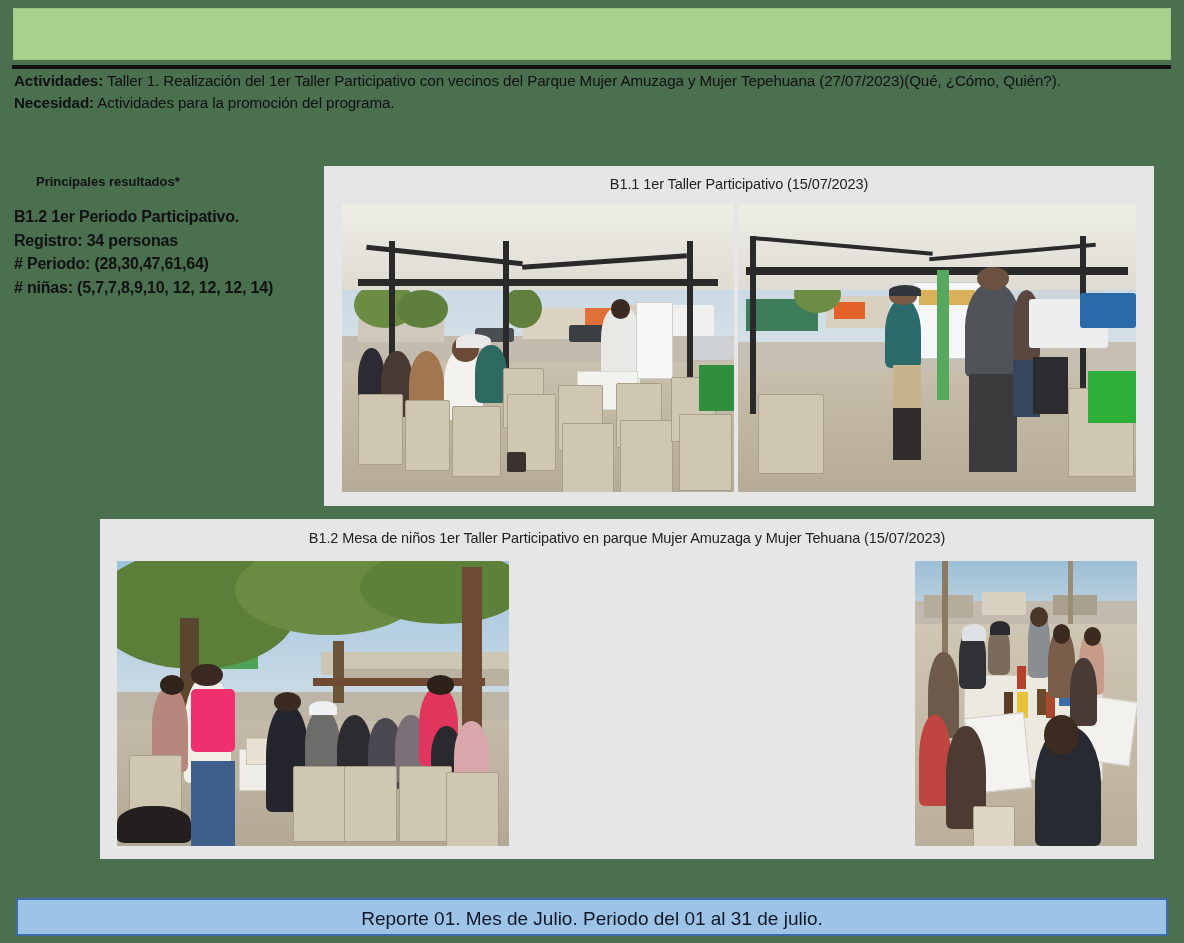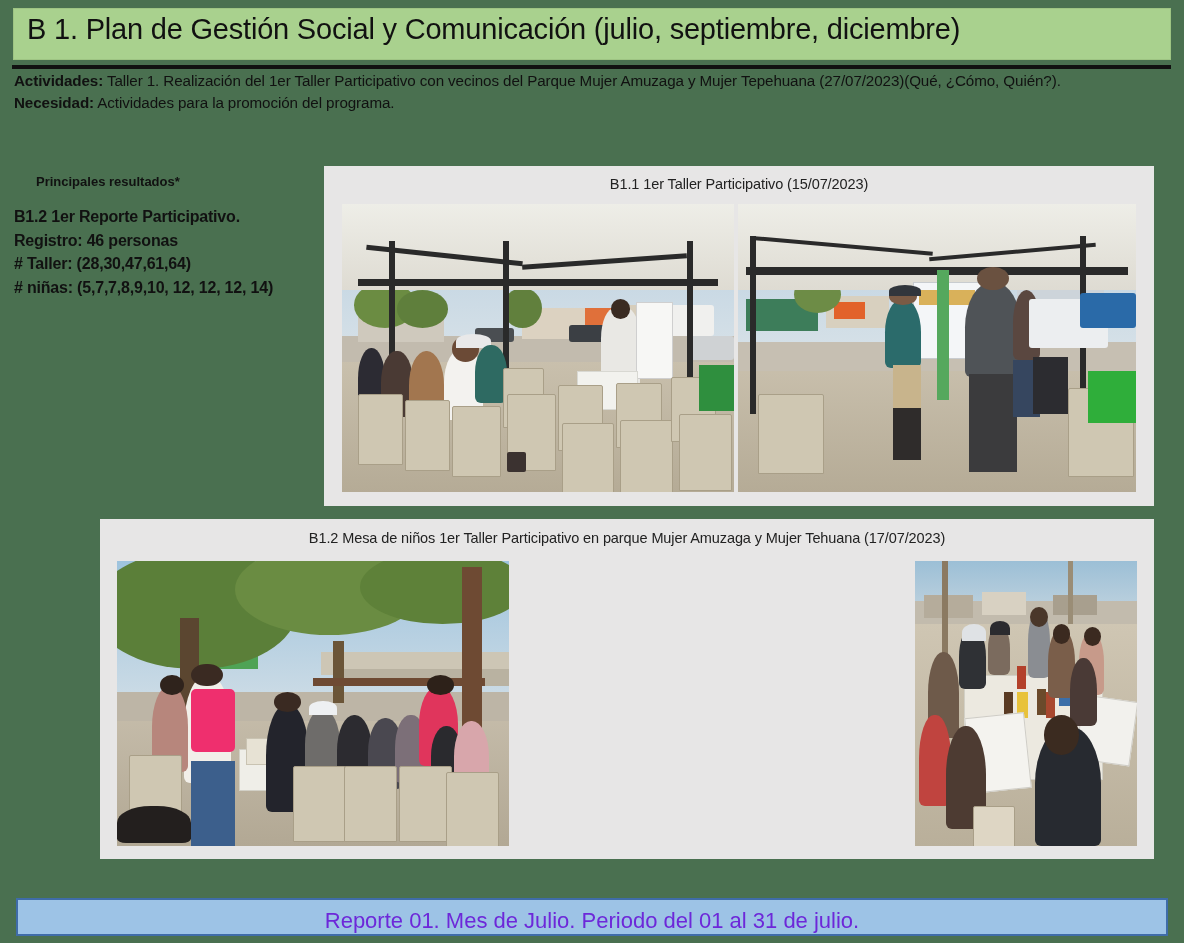--- a/index.html
+++ b/index.html
@@ -71,21 +71,21 @@
   .footnote{
     position:absolute;left:12px;top:863px;
     font-size:15px;font-weight:700;color:#111;letter-spacing:-0.1px;
   }
   .footer-bar{
     position:absolute;left:16px;top:898px;width:1152px;height:38px;
     background:#9dc3e6;border:2px solid #3f6ca8;box-sizing:border-box;
   }
   .footer-text{
     position:absolute;left:0;right:0;top:8px;text-align:center;
-    font-size:22px;color:#6d28d9;
+    font-size:19px;color:#0f172a;
   }
   
   .sky{position:absolute;left:0;top:0;width:100%;height:55%;
        background:linear-gradient(#b9cfe0,#d8e2e8);}
   .ground{position:absolute;left:0;bottom:0;width:100%;height:46%;
        background:linear-gradient(#c9c0ad,#b5ab96);}
   .tentroof{position:absolute;left:-4%;top:-2%;width:108%;height:32%;
        background:linear-gradient(#efefe9,#dedbd2);}
   .tentbar{position:absolute;background:#2a2a2a;}
   .chair{position:absolute;background:#cfc7b2;border:1px solid #a99f88;border-radius:2px 2px 0 0;}
@@ -95,37 +95,36 @@
   .road{position:absolute;background:#b8b2a5;}
   .table{position:absolute;background:#efeee8;border:1px solid #d2d0c6;}
   .car{position:absolute;border-radius:3px;}
 </style>
 </head>
 <body>
 
 <div class="page">
 
   <div class="header-band"></div>
-  <div class="header-title">B 1. Plan de Gestión Social y Comunicación (julio, septiembre, diciembre)</div>
   <div class="header-rule"></div>
 
   <div class="intro">
     <span class="ln">
       <b>Actividades:</b><span>  Taller 1. Realización del 1er Taller Participativo  con vecinos del Parque Mujer Amuzaga y Mujer Tepehuana (27/07/2023)(Qué, ¿Cómo, Quién?).</span>
     </span>
     <span class="ln">
       <b>Necesidad:</b><span> Actividades para la promoción del programa.</span>
     </span>
   </div>
 
   <div class="stats-head">Principales resultados*</div>
   <div class="stats">
-    <span class="ln">B1.2 1er Reporte Participativo.</span>
-    <span class="ln">Registro: 46 personas</span>
-    <span class="ln"># Taller: (28,30,47,61,64)</span>
+    <span class="ln">B1.2 1er Periodo Participativo.</span>
+    <span class="ln">Registro: 34 personas</span>
+    <span class="ln"># Periodo: (28,30,47,61,64)</span>
     <span class="ln"># niñas: (5,7,7,8,9,10, 12, 12, 12, 14)</span>
   </div>
 
   <div class="panel panel1">
     <div class="panel-cap">B1.1 1er Taller Participativo (15/07/2023)</div>
 
     <div class="ph ph1a">
       <div class="sky"></div>
       <div class="ground"></div>
       <div class="road" style="left:0;top:46%;width:100%;height:9%;background:#c2bbae;"></div>
@@ -216,21 +215,21 @@
       <div style="position:absolute;left:74%;top:53%;width:9%;height:20%;background:#2c2c30;"></div>
       <div class="car" style="left:73%;top:33%;width:20%;height:17%;background:#eceef0;"></div>
       <div class="car" style="left:86%;top:31%;width:14%;height:12%;background:#2a6aa8;"></div>
       <div class="chair" style="left:5%;top:66%;width:16%;height:27%;"></div>
       <div class="chair" style="left:83%;top:64%;width:16%;height:30%;"></div>
       <div style="position:absolute;left:88%;top:58%;width:12%;height:18%;background:#2fae3a;"></div>
     </div>
   </div>
 
   <div class="panel panel2">
-    <div class="panel-cap">B1.2 Mesa de niños 1er Taller Participativo en parque Mujer Amuzaga y Mujer Tehuana (17/07/2023)</div>
+    <div class="panel-cap">B1.2 Mesa de niños 1er Taller Participativo en parque Mujer Amuzaga y Mujer Tehuana (15/07/2023)</div>
 
     <div class="ph ph2a">
       <div class="sky" style="height:52%;background:linear-gradient(#9ec3dd,#cfdde6);"></div>
       <div class="ground" style="height:50%;background:linear-gradient(#c6bdab,#b2a894);"></div>
       <div class="road" style="left:0;top:46%;width:100%;height:10%;background:#bdb5a6;"></div>
 
       <div style="position:absolute;left:52%;top:32%;width:48%;height:8%;background:#cdc6b5;"></div>
       <div style="position:absolute;left:55%;top:38%;width:45%;height:6%;background:#b9b2a1;"></div>
       <div style="position:absolute;left:24%;top:31%;width:12%;height:7%;background:#4fa356;"></div>
 

